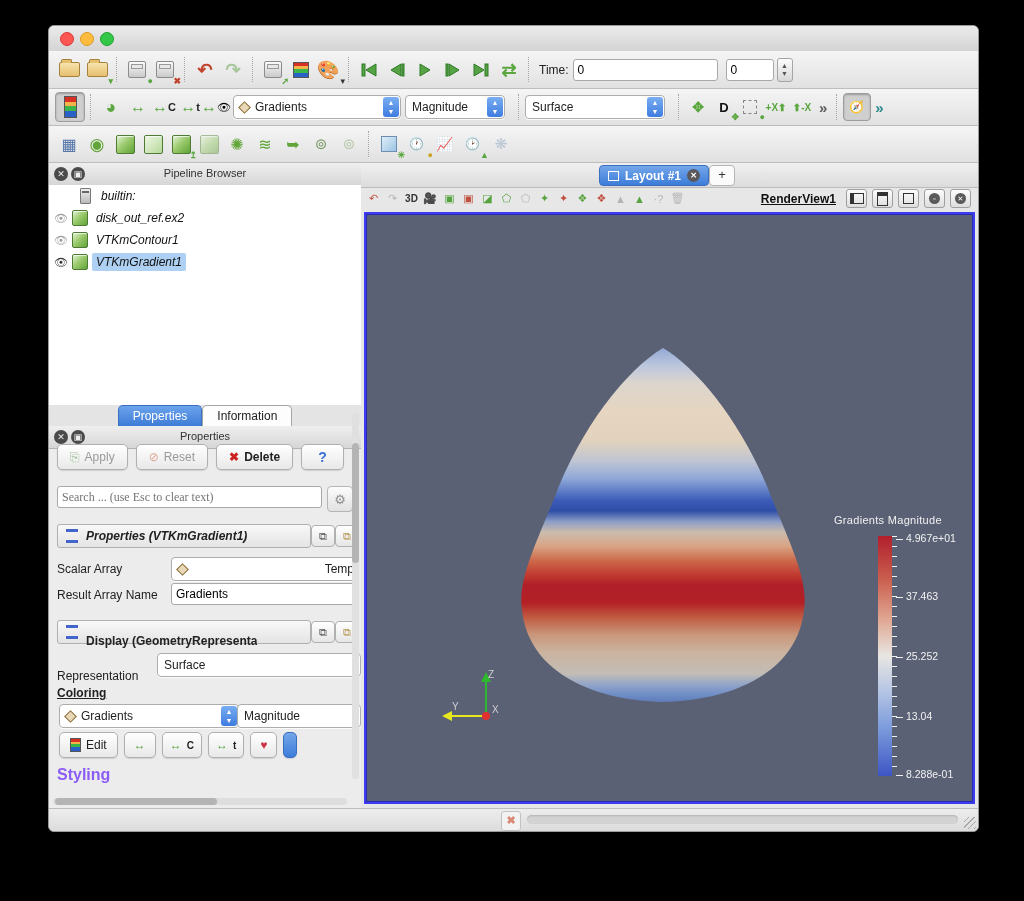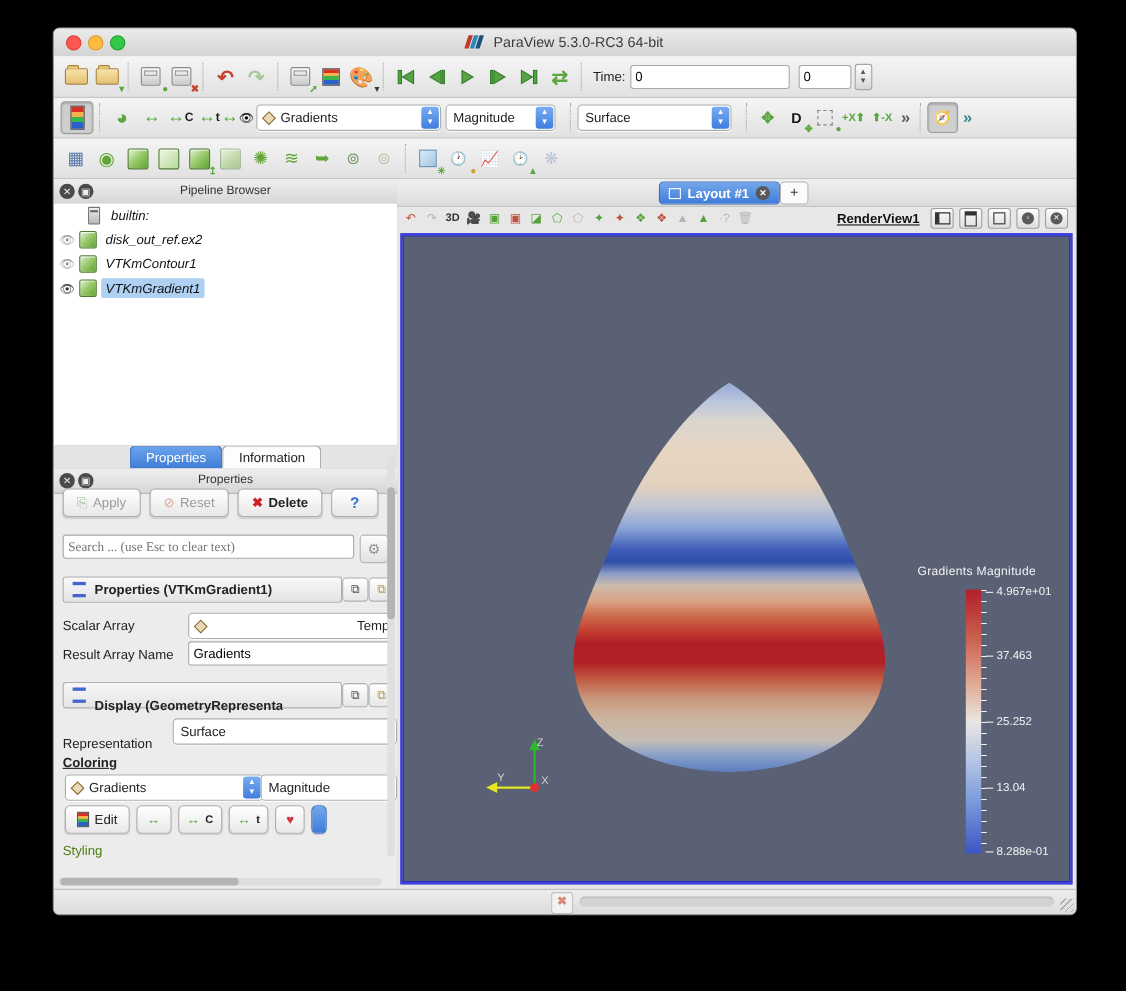--- a/index.html
+++ b/index.html
@@ -84,21 +84,21 @@
   .searchrow input{flex:1;height:20px;font-family:Liberation Serif, serif;}
   .gearbtn{width:24px;height:24px;border:1px solid #b5b5b5;border-radius:4px;background:linear-gradient(#fcfcfc,#e2e2e2);
            font-size:13px;color:#8f8f8f;display:flex;align-items:center;justify-content:center;}
   .sechead{position:absolute;left:8px;right:50px;height:22px;border:1px solid #b0b0b0;border-radius:3px;
            background:linear-gradient(#f8f8f8,#e4e4e4);display:flex;align-items:center;font-size:12px;font-weight:bold;color:#222;}
   .sechead .eq{width:12px;height:8px;margin:0 8px 0 8px;border-top:3px solid #4466cc;border-bottom:3px solid #4466cc;}
   .ccbtn{position:absolute;width:22px;height:20px;border:1px solid #b0b0b0;border-radius:4px;background:linear-gradient(#fff,#e6e6e6);
          font-size:11px;display:flex;align-items:center;justify-content:center;color:#555;}
   .flabel{position:absolute;font-size:12px;color:#222;}
   .prow-combo{position:absolute;height:22px;}
-  .styrow{position:absolute;left:8px;font-size:12px;font-weight:normal;color:#4d7c0f;}
+  .styrow{position:absolute;left:8px;font-size:16px;font-weight:bold;color:#8b5cf6;}
   .hscroll{position:absolute;left:4px;right:14px;height:7px;background:#dedede;border-radius:4px;}
   .hscroll .thumb{position:absolute;left:2px;width:55%;top:0;bottom:0;background:#b4b4b4;border-radius:4px;}
   .vscroll{position:absolute;right:2px;top:250px;bottom:30px;width:7px;background:#e0e0e0;border-radius:4px;}
   .vscroll .thumb{position:absolute;top:30px;height:120px;left:0;right:0;background:#b4b4b4;border-radius:4px;}
   
   .rightarea{position:absolute;left:312px;top:137px;right:0;bottom:22px;background:#e7e7e7;}
   .layouttabs{position:absolute;left:0;right:0;top:0;height:24px;background:linear-gradient(#f0f0f0,#dcdcdc);
               border-bottom:1px solid #bdbdbd;}
   .ltab{position:absolute;left:238px;top:2px;height:19px;display:flex;align-items:center;gap:6px;padding:0 8px;
         background:linear-gradient(#74a7ea,#3d7cd9);border:1px solid #3a6fc0;border-radius:4px;color:#fff;font-size:12px;font-weight:bold;}
@@ -136,24 +136,20 @@
 </head>
 <body>
 
 <div class="stage">
   <div class="window">
 
     <div class="titlebar">
       <span class="tl red"></span>
       <span class="tl yel"></span>
       <span class="tl grn"></span>
-      <div class="title">
-        <span class="pvlogo"><i></i><i></i><i></i></span>
-        <span>ParaView 5.3.0-RC3 64-bit</span>
-      </div>
     </div>
 
     <div class="tbar tb1">
       <span class="ti">
           <span class="folder"></span>
         </span>
       <span class="ti">
           <span class="folder"></span>
           <span class="badge glyph-green">▾</span>
         </span>
@@ -400,21 +396,21 @@
           <span class="pbtn" style="padding:0 16px;">
               <b style="color:#3a6fd8;font-size:14px;">?</b>
             </span>
         </div>
 
         <div class="searchrow">
           <input class="tfield" placeholder="Search ... (use Esc to clear text)" style="">
           <span class="gearbtn">⚙</span>
         </div>
 
-        <div class="sechead" style="top:98px;">
+        <div class="sechead" style="top:98px;font-style:italic;">
           <span class="eq"></span>
           <span>Properties (VTKmGradient1)</span>
         </div>
         <span class="ccbtn" style="top:99px;right:26px;">⧉</span>
         <span class="ccbtn" style="top:99px;right:2px;color:#b59a55;">⧉</span>
 
         <span class="flabel" style="left:8px;top:136px;">Scalar Array</span>
         <div class="combo prow-combo" style="left:122px;top:131px;width:176px;justify-content:space-between;">
           <span class="diamond"></span>
           <span>Temp</span>

